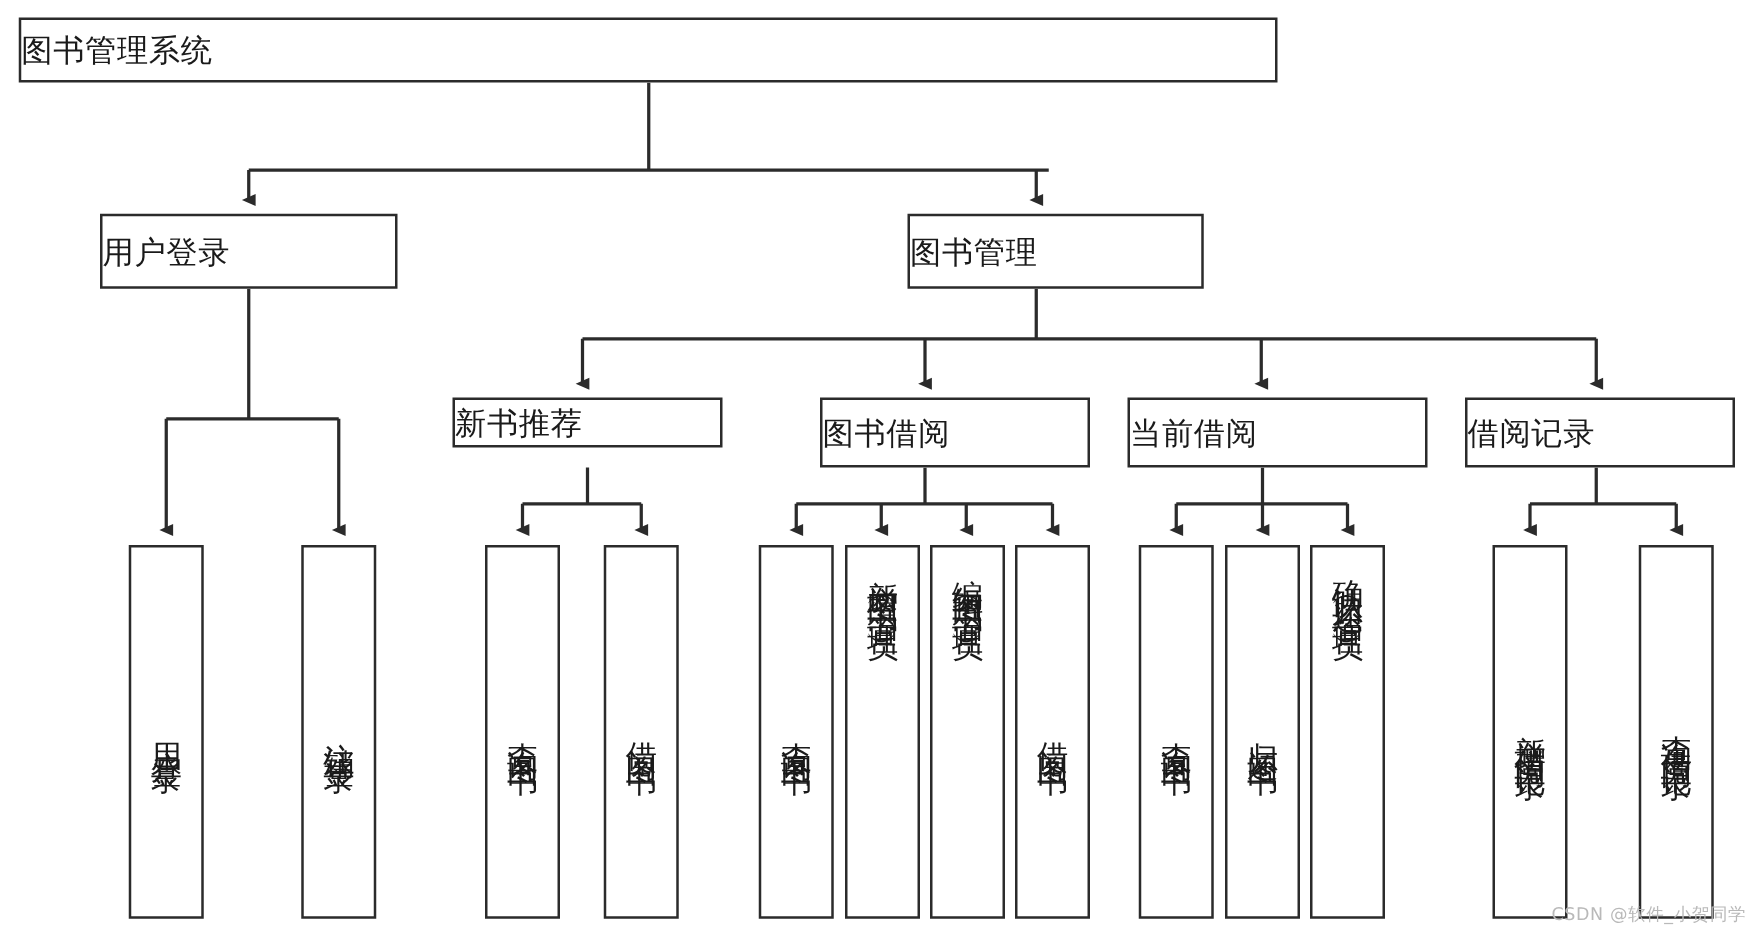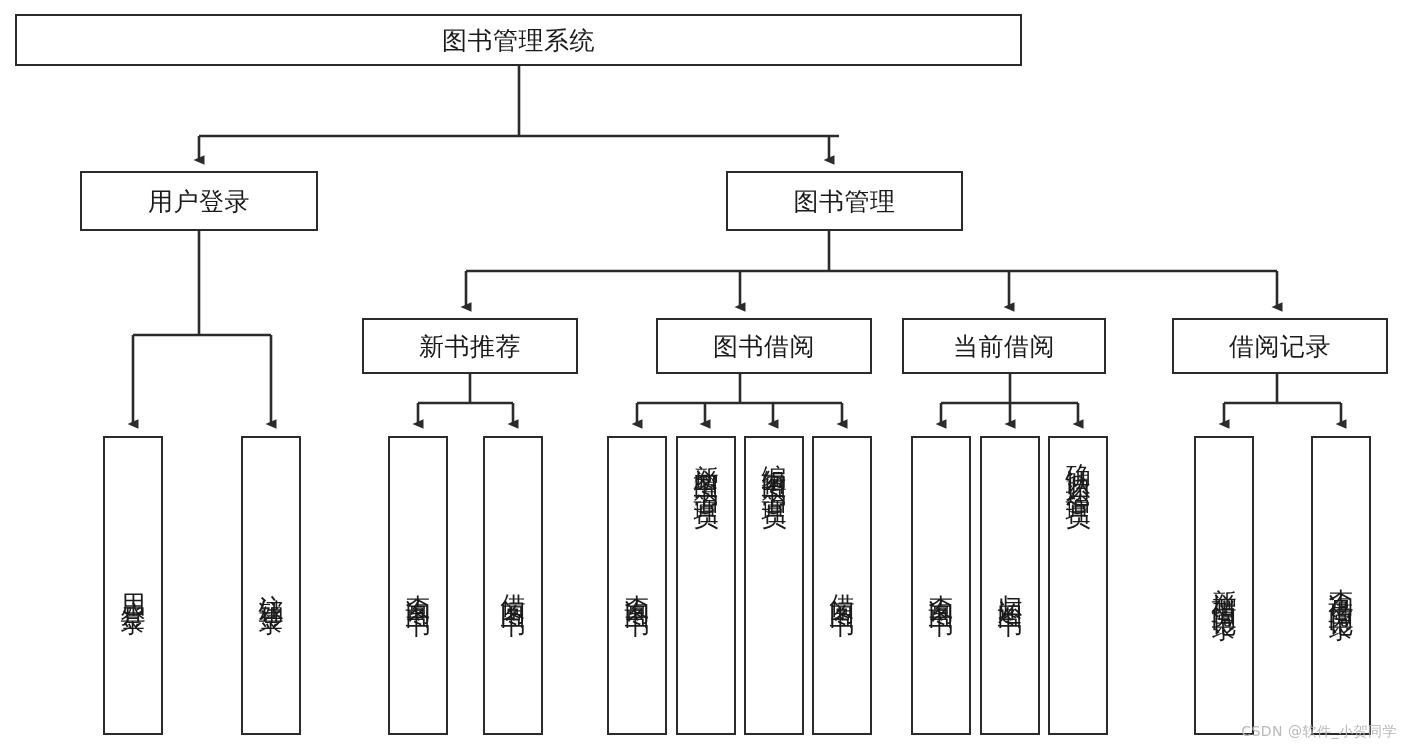--- a/index.html
+++ b/index.html
@@ -25,21 +25,20 @@
     height: 747px;
     pointer-events: none;
   }
   .node {
     position: absolute;
     box-sizing: border-box;
     border: 2.5px solid #2b2b2b;
     background: #ffffff;
     display: flex;
     align-items: center;
-    justify-content: center;
     color: #1a1a1a;
   }
   .node.horiz {
     font-size: 25px;
     letter-spacing: 0.5px;
   }
   .node.vert {
     font-size: 25px;
     align-items: flex-start;
     justify-content: center;
@@ -125,27 +124,27 @@
     <span>图书管理系统</span>
   </div>
 
   <div class="node horiz" style="left:80px; top:171px; width:238px; height:60px;">
     <span>用户登录</span>
   </div>
   <div class="node horiz" style="left:726px; top:171px; width:237px; height:60px;">
     <span>图书管理</span>
   </div>
 
-  <div class="node horiz" style="left:362px; top:318px; width:216px; height:56px;">
+  <div class="node horiz" style="left:362px; top:318px; width:216px; height:40px;">
     <span>新书推荐</span>
   </div>
   <div class="node horiz" style="left:656px; top:318px; width:216px; height:56px;">
     <span>图书借阅</span>
   </div>
-  <div class="node horiz" style="left:902px; top:318px; width:204px; height:56px;">
+  <div class="node horiz" style="left:902px; top:318px; width:240px; height:56px;">
     <span>当前借阅</span>
   </div>
   <div class="node horiz" style="left:1172px; top:318px; width:216px; height:56px;">
     <span>借阅记录</span>
   </div>
 
   <div class="node vert midtext" style="left:103px; top:436px; width:60px; height:299px;">
     <span class="vtext">用户登录</span>
   </div>
   <div class="node vert midtext" style="left:241px; top:436px; width:60px; height:299px;">

